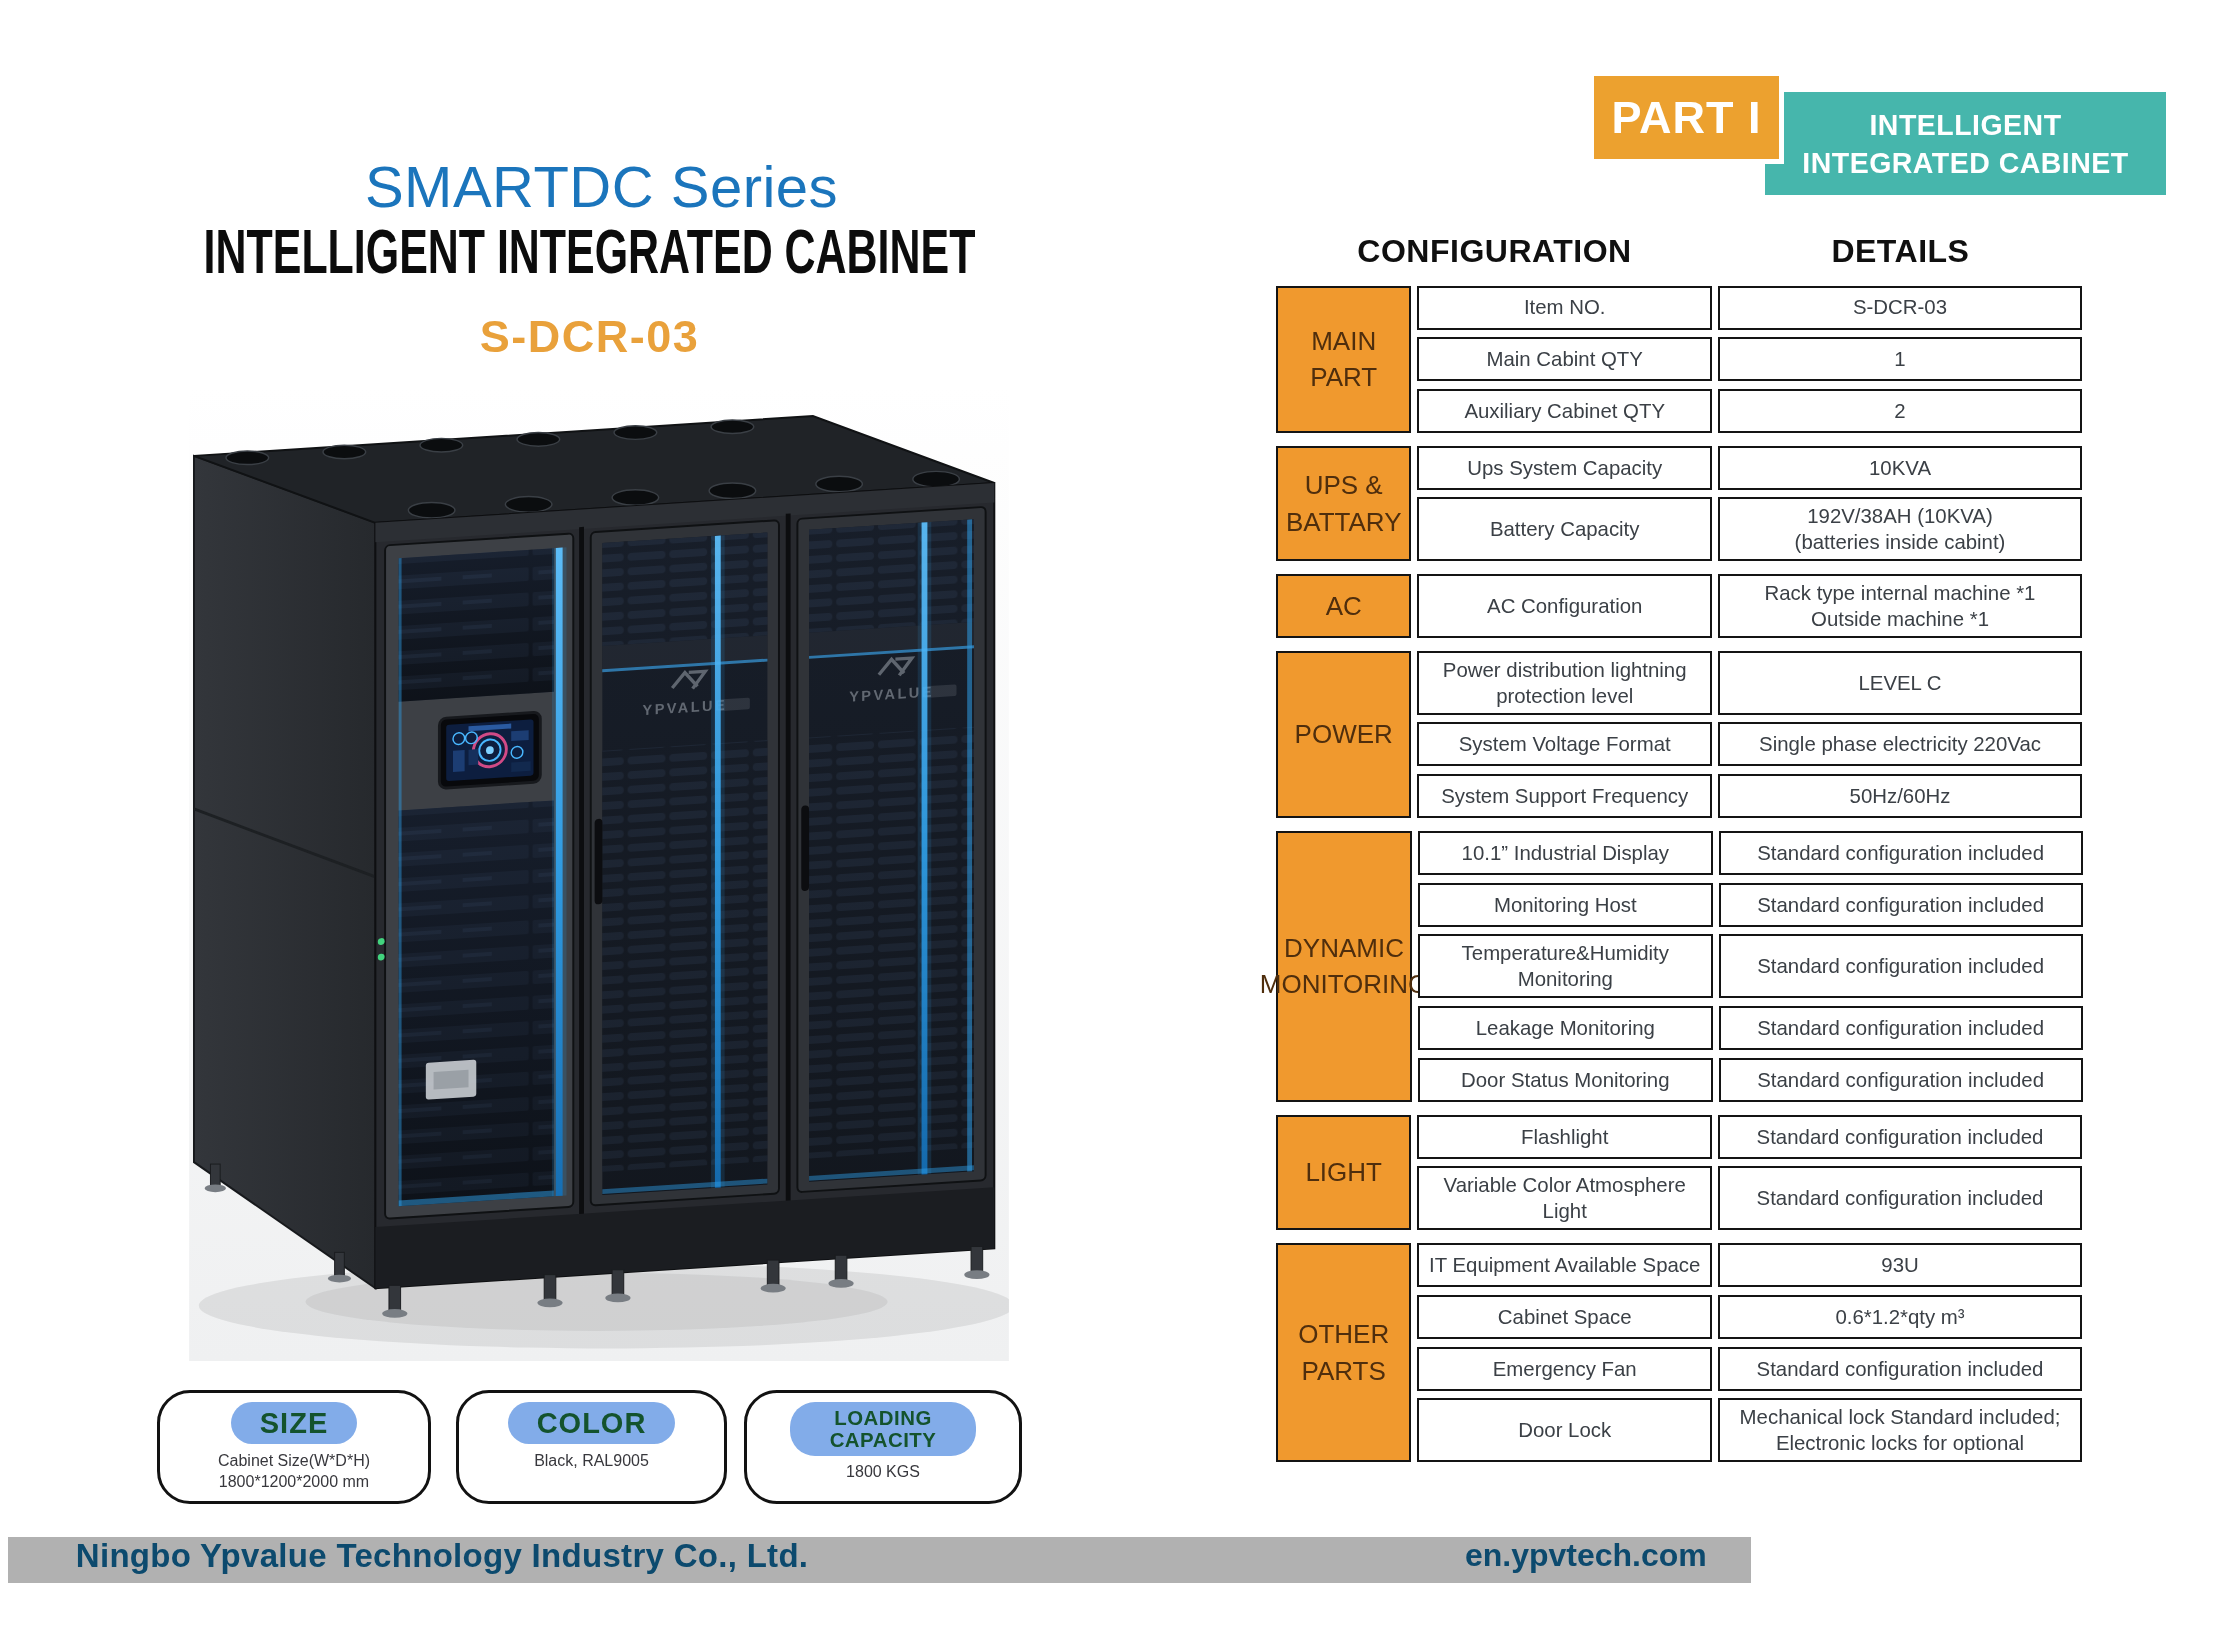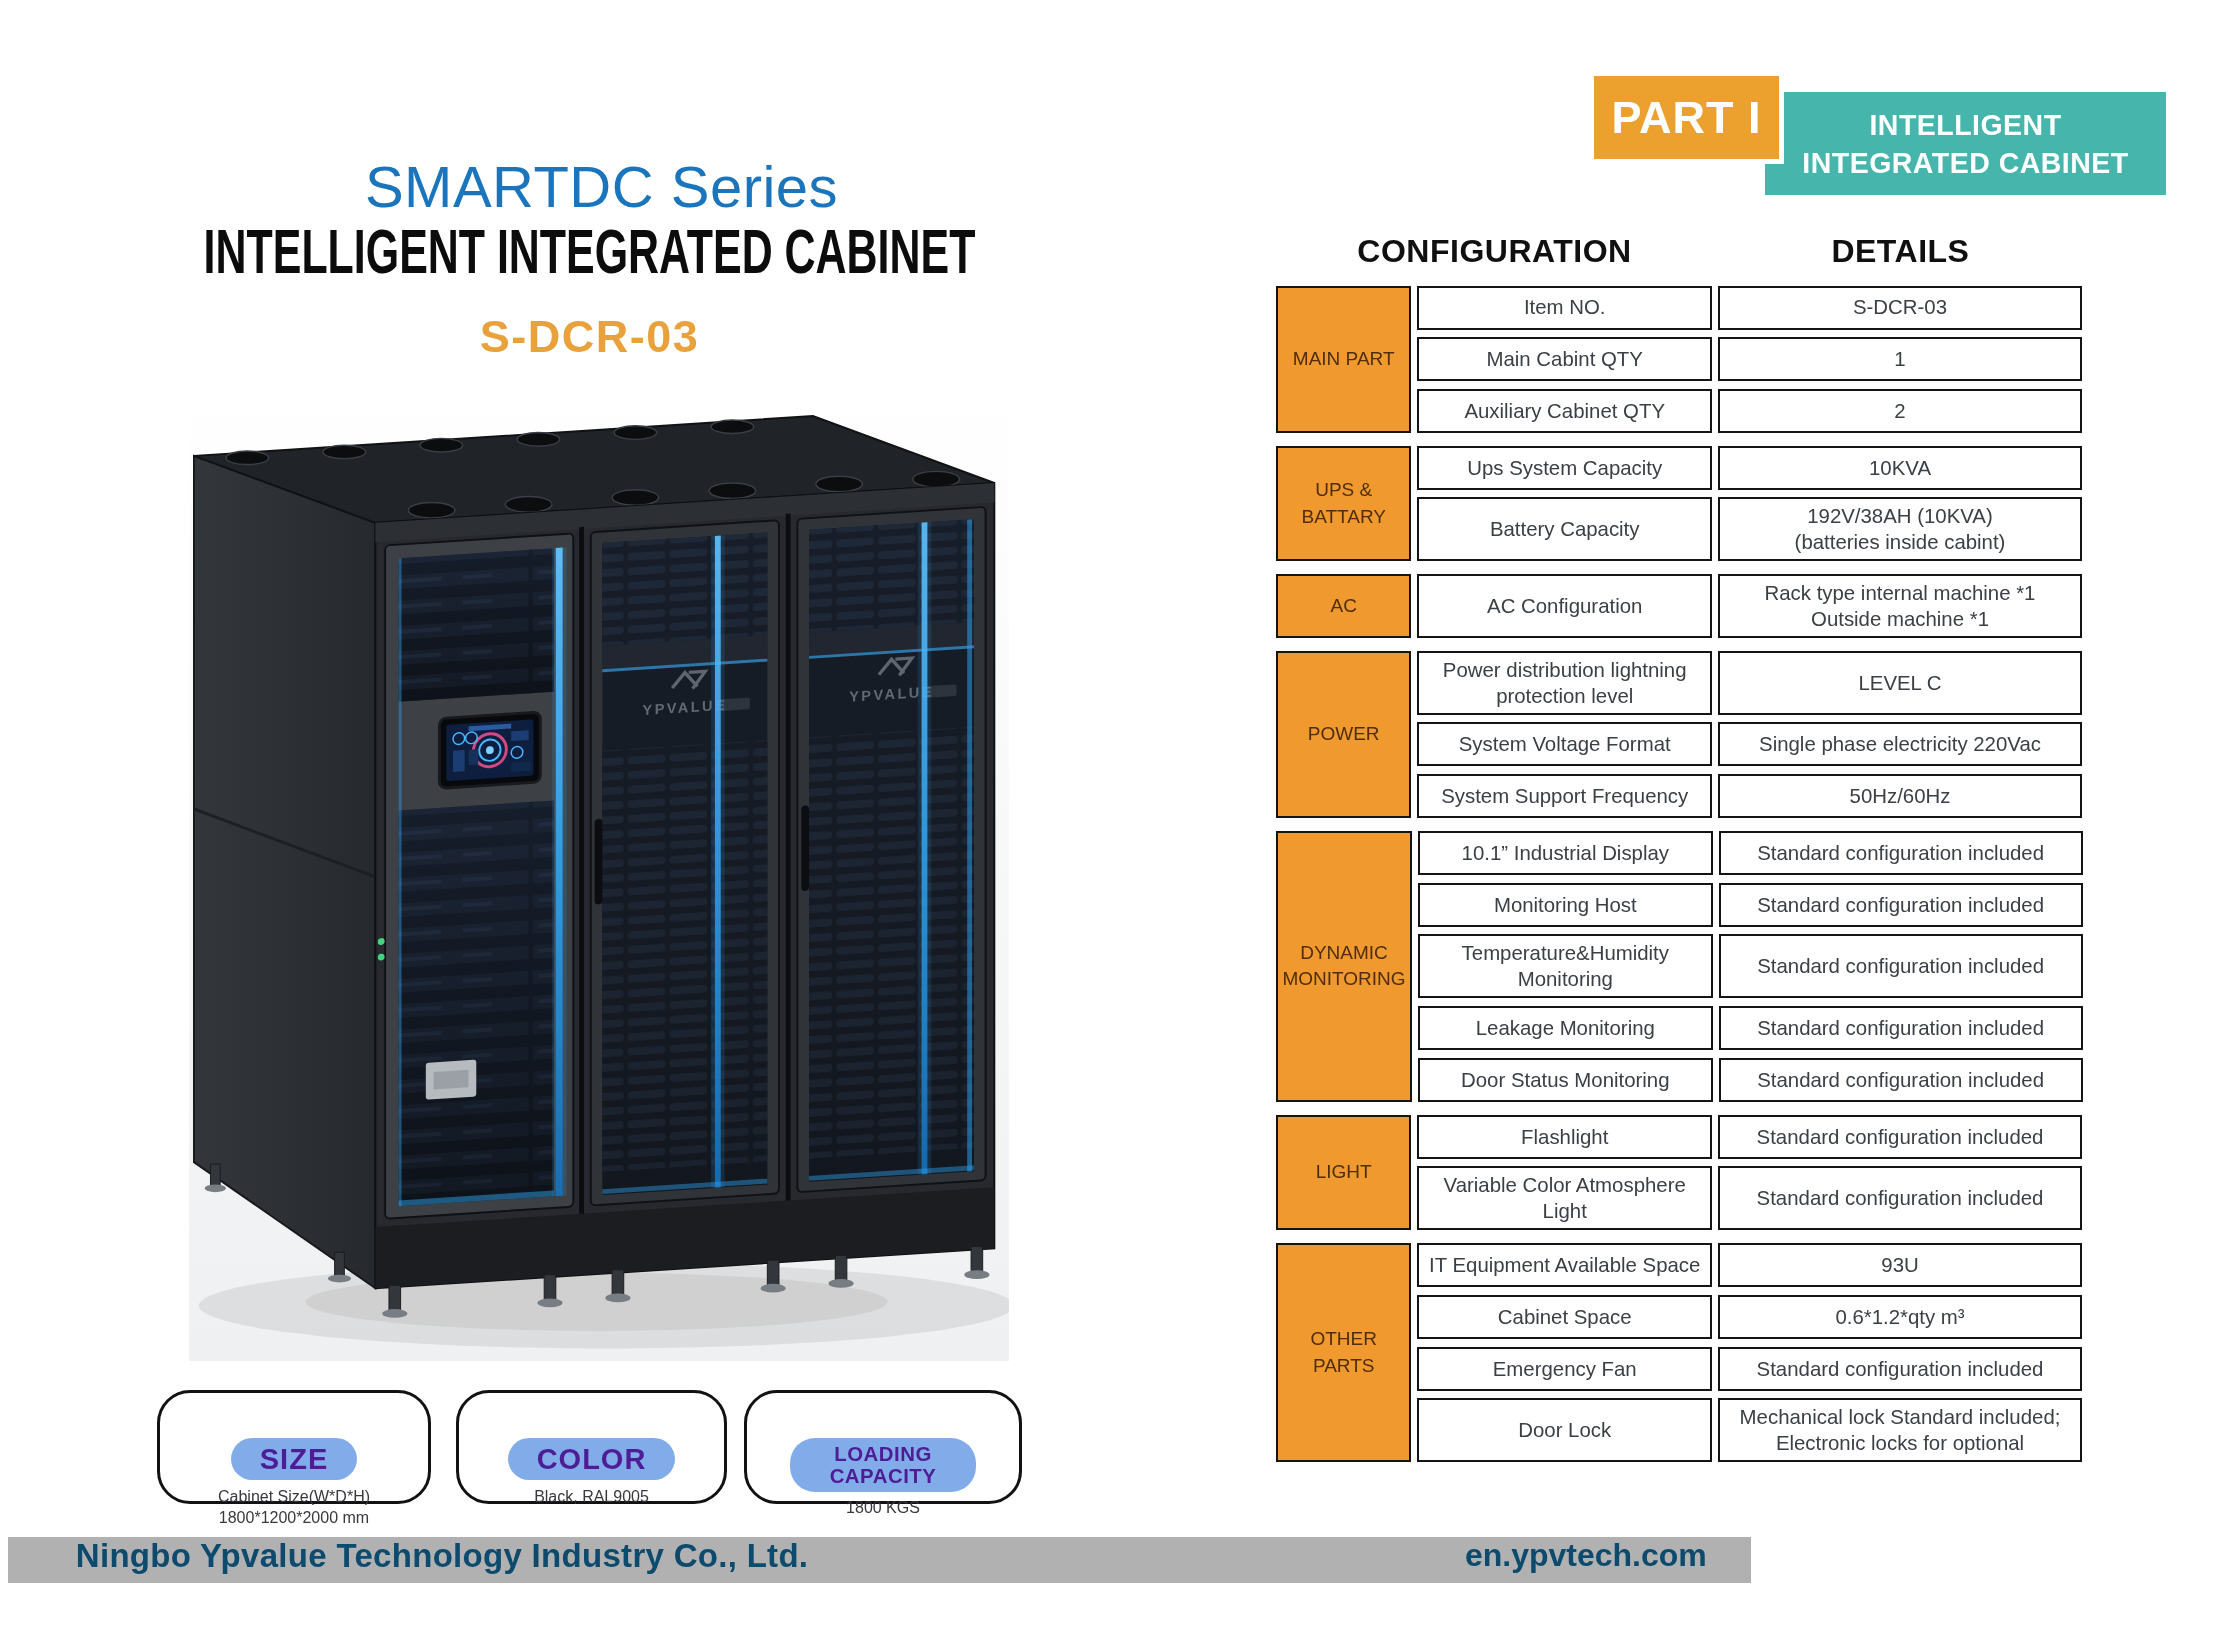--- a/index.html
+++ b/index.html
@@ -25,34 +25,34 @@
     font-size:45px;font-weight:bold;color:var(--c-model,#e9a13b);letter-spacing:1.5px;}
 
   
   .product-wrap{position:absolute;left:189px;top:386px;width:820px;height:975px;}
 
   
   .cards{position:absolute;left:157px;top:1390px;width:873px;height:116px;}
   .info-card{position:absolute;top:0;height:114px;background:#fff;border:3.9px solid #121212;
     border-radius:33px;box-sizing:border-box;display:flex;flex-direction:column;
     align-items:center;padding-top:8.7px;}
-  .info-card .pill{background:var(--c-pill,#82ace9);color:#4c1d95;font-weight:bold;font-size:29px;
-    border-radius:25px;padding:4.9px 29px;text-align:center;letter-spacing:1px;margin-top:36px;}
+  .info-card .pill{background:var(--c-pill,#82ace9);color:#14532d;font-weight:bold;font-size:29px;
+    border-radius:25px;padding:4.9px 29px;text-align:center;letter-spacing:1px;}
   .info-card:nth-child(3) .pill{font-size:20.4px;line-height:1.08;max-width:155px;padding:4.9px 15.5px;letter-spacing:0.5px;}
   .card-lines{margin-top:6.8px;font-size:16px;color:#38383d;line-height:1.3;text-align:center;}
 
   
   .spec-table{position:absolute;left:1276px;top:233px;width:806px;}
   .spec-head{display:flex;margin-bottom:15.5px;}
   .spec-head .h1{width:437px;margin-right:5.8px;text-align:center;font-size:32px;font-weight:bold;color:#101010;letter-spacing:0.5px;}
   .spec-head .h2{flex:1;text-align:center;font-size:32px;font-weight:bold;color:#101010;letter-spacing:0.5px;}
   .tgroup{display:flex;align-items:stretch;margin-bottom:12.6px;}
   .glabel{width:136px;margin-right:5.8px;background:var(--c-table-orange,#f0992e);
     border:2.9px solid #141414;box-sizing:border-box;display:flex;align-items:center;justify-content:center;
-    text-align:center;color:#4f2e0d;font-size:19px;line-height:1.4;padding:3.9px 5.8px;}
+    text-align:center;color:#4f2e0d;font-size:26px;line-height:1.4;padding:3.9px 5.8px;}
   .rows-col{display:flex;flex-direction:column;gap:7.8px;flex:1;}
   .trow{display:flex;gap:5.8px;}
   .cell{border:2.9px solid #141414;background:#fff;box-sizing:border-box;
     display:flex;align-items:center;justify-content:center;text-align:center;
     color:#3b4046;font-size:20.4px;line-height:1.28;min-height:44px;padding:3.9px 7.8px;
     white-space:pre-line;}
   .cell.config{width:295px;}
   .cell.details{width:364px;}
 
   

